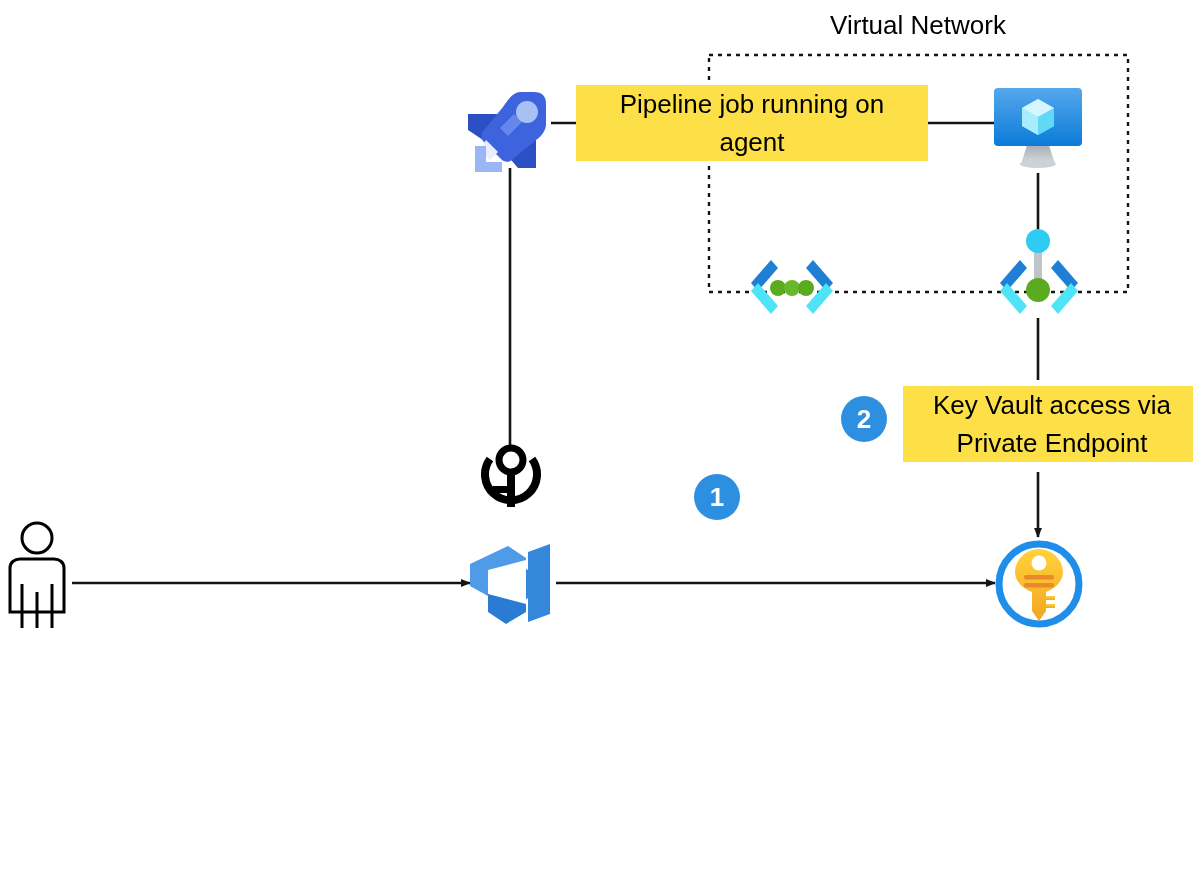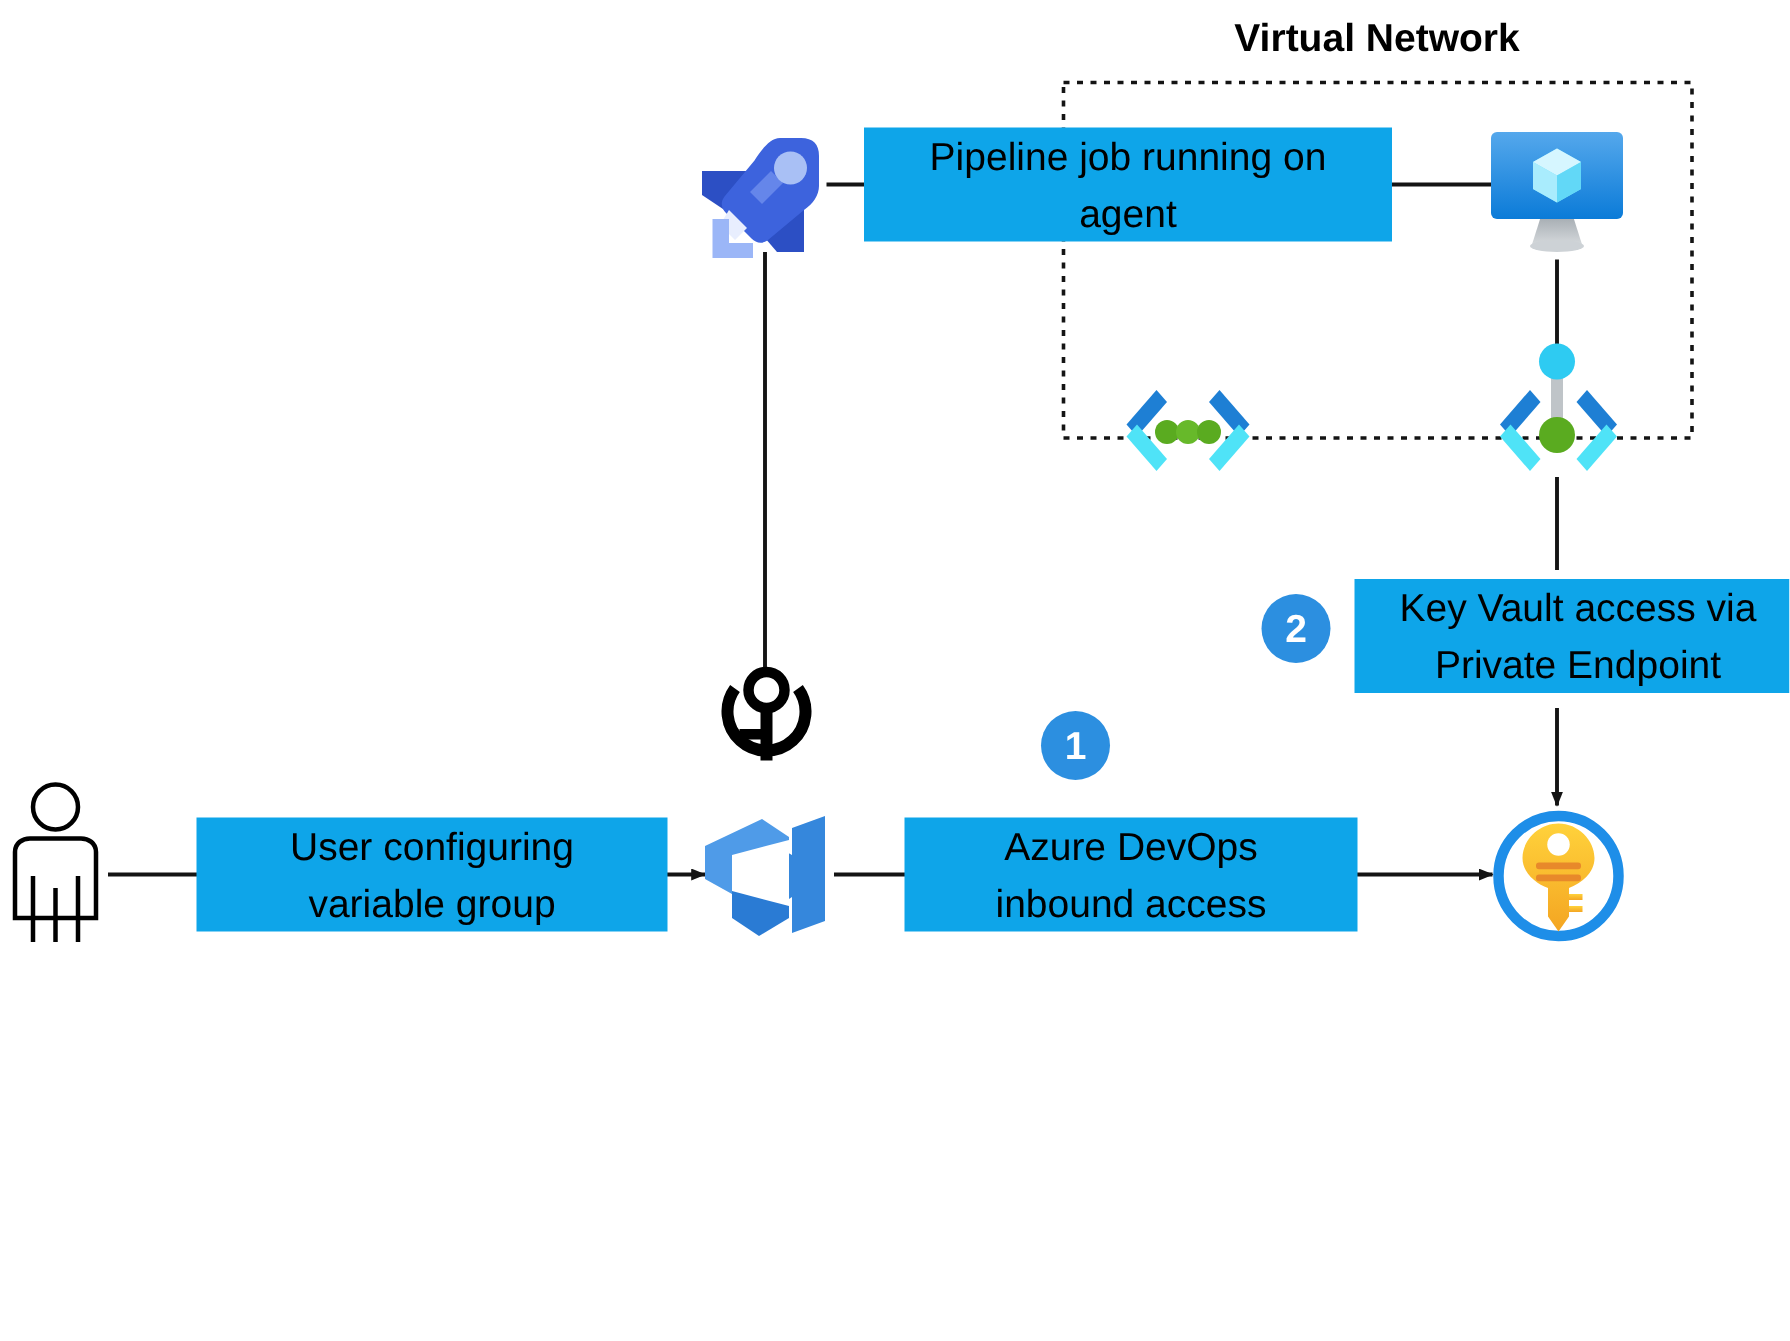--- a/index.html
+++ b/index.html
@@ -25,23 +25,23 @@
     height: 894px;
   }
   .lbl {
     position: absolute;
     color: #000000;
     font-family: "Liberation Sans", sans-serif;
     font-size: 26px;
     line-height: 38px;
     text-align: center;
     white-space: pre;
-    background: #0ea5e9;
-  }
-  .lbl.nobg { background: transparent; font-weight: bold; }
+    background: #fde047;
+  }
+  .lbl.nobg { background: transparent; }
   .badge-num {
     position: absolute;
     width: 46px;
     height: 46px;
     border-radius: 50%;
     background: #2C8FE0;
     color: #ffffff;
     font-family: "Liberation Sans", sans-serif;
     font-size: 26px;
     font-weight: bold;
@@ -219,23 +219,19 @@
 
   <div class="badge-num" style="left:694px; top:474px;">1</div>
 
   <div class="badge-num" style="left:841px; top:396px;">2</div>
 
   <div class="lbl nobg" style="left:706px; top:6px; width:424px;">Virtual Network</div>
 
   <div class="lbl" style="left:576px; top:85px; width:340px; padding:0 6px;">Pipeline job running on
 agent</div>
 
-  <div class="lbl" style="left:131px; top:545px; width:302px; padding:0 6px;">User configuring
-variable group</div>
-
-  <div class="lbl" style="left:603px; top:545px; width:290px; padding:0 6px;">Azure DevOps
-inbound access</div>
+
 
   <div class="lbl" style="left:903px; top:386px; width:290px; padding:0 4px;">Key Vault access via
 Private Endpoint</div>
 
 
 </div>
 
 </body></html>

